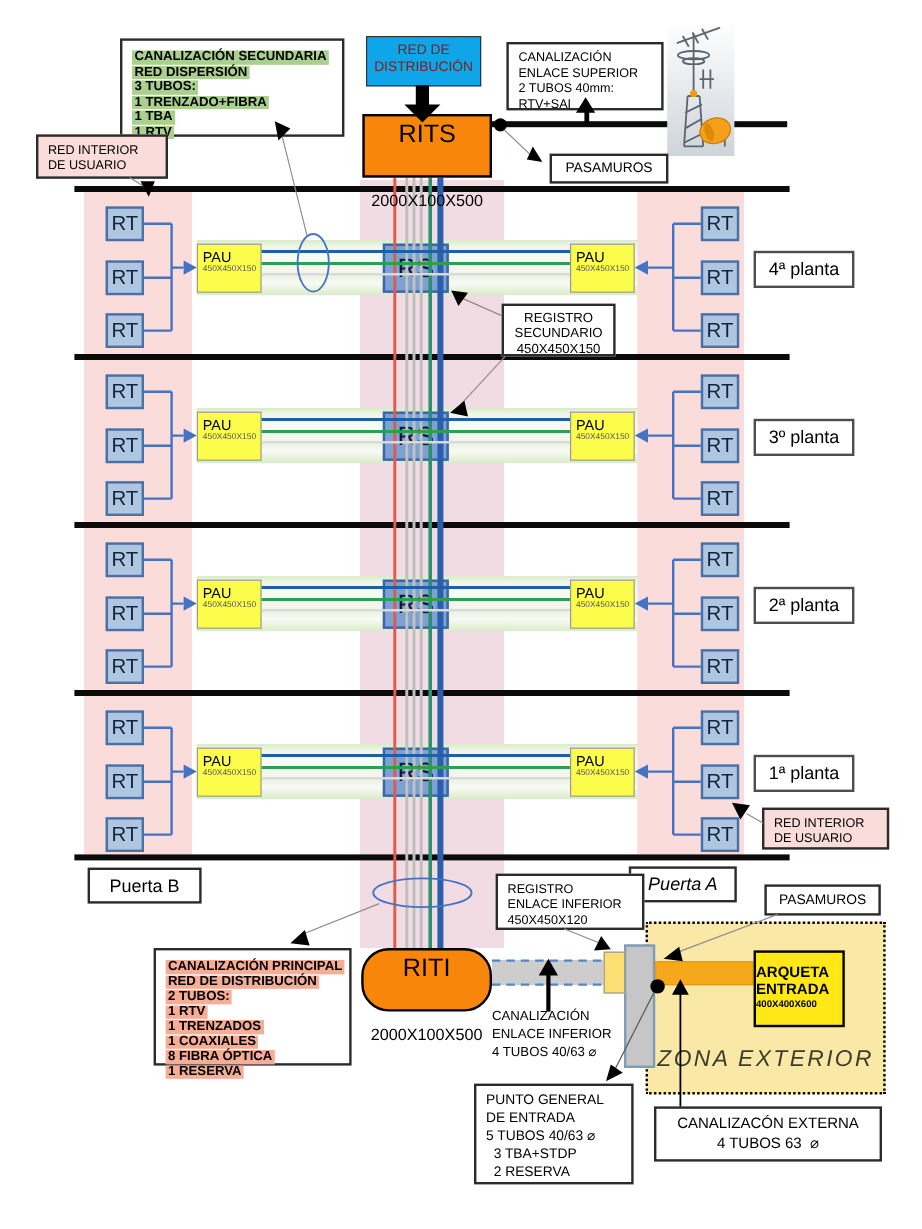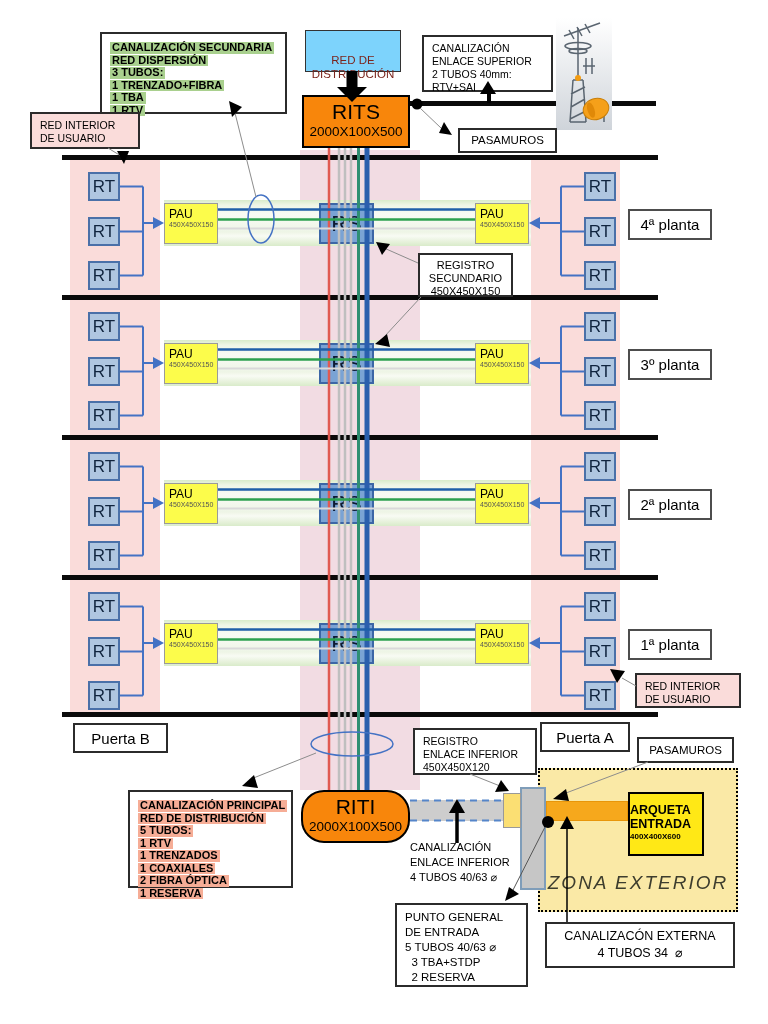--- a/index.html
+++ b/index.html
@@ -33,23 +33,23 @@
   .wbox{position:absolute;background:#fff;border:2px solid #2b2b2b;box-sizing:border-box;z-index:12;}
   .pbox{position:absolute;background:var(--band-pink);border:2px solid #2b2b2b;box-sizing:border-box;z-index:12;}
   .lines span{display:block;white-space:pre;}
   .lines.center span{text-align:center;}
   .hl span{display:table;white-space:pre;padding:0 2px;margin:1px 0;}
   .hl-green span{background:var(--callout-green);}
   .hl-salmon span{background:var(--callout-salmon);}
   .orange-box{position:absolute;background:var(--accent-orange);border:2px solid #000;
      box-sizing:border-box;z-index:10;text-align:center;}
   .ob-title{font-size:21px;line-height:24px;margin-top:3px;text-align:center;}
-  .ob-dims{font-size:13.5px;line-height:15px;}
-  .salmonbox{position:absolute;background:#7dd3fc;border:1.5px solid #333;box-sizing:border-box;
-     z-index:12;text-align:center;color:#7b241c;font-size:11.5px;line-height:14px;padding-top:22px;}
+  .ob-dims{font-size:13.5px;line-height:15px;margin-top:36px;}
+  .salmonbox{position:absolute;background:#0ea5e9;border:1.5px solid #333;box-sizing:border-box;
+     z-index:12;text-align:center;color:#7b241c;font-size:11.5px;line-height:14px;padding-top:4px;}
   .nolines-label{position:absolute;z-index:12;font-size:11px;line-height:15px;}
   .zona{position:absolute;background:var(--zona-yellow);border:2.5px dotted #000;box-sizing:border-box;z-index:5;}
   .zona-label{position:absolute;z-index:8;font-size:19px;letter-spacing:2px;color:#3d3d2e;text-align:center;}
   .arqueta{position:absolute;background:var(--arqueta-yellow);border:2px solid #000;box-sizing:border-box;
      z-index:10;text-align:left;padding-top:9px;}
   .arq-t{display:block;font-weight:bold;font-size:12.5px;line-height:14px;}
   .arq-d{display:block;font-weight:bold;font-size:8px;line-height:11px;}
   .wall{position:absolute;background:#c6c6c6;border:2px solid #7f9db9;box-sizing:border-box;z-index:9;}
   .graychan{position:absolute;background:#cdcdcd;z-index:6;}
   .yellreg{position:absolute;background:#fbdf73;border:1.5px solid #999;box-sizing:border-box;z-index:10;}
@@ -269,32 +269,32 @@
 
   <div class="wbox lines center fs11c" style="left:418px;top:253px;width:95px;height:44px;">
       <span>REGISTRO</span>
       <span>SECUNDARIO</span>
       <span>450X450X150</span>
     </div>
 
   <div class="door" style="left:73px;top:723px;width:95px;height:30px;">
     <span>Puerta B</span>
   </div>
-  <div class="door" style="left:540px;top:722px;width:90px;height:30px;">
+  <div class="door" style="left:524px;top:722px;width:90px;height:30px;font-style:italic;">
     <span>Puerta A</span>
   </div>
 
   <div class="wbox hl hl-salmon fs10b" style="left:128px;top:790px;width:165px;height:98px;">
       <span>CANALIZACIÓN PRINCIPAL</span>
       <span>RED DE DISTRIBUCIÓN</span>
-      <span>5 TUBOS:</span>
+      <span>2 TUBOS:</span>
       <span>1 RTV</span>
       <span>1 TRENZADOS</span>
       <span>1 COAXIALES</span>
-      <span>2 FIBRA ÓPTICA</span>
+      <span>8 FIBRA ÓPTICA</span>
       <span>1 RESERVA</span>
     </div>
 
   <div class="orange-box" style="left:301px;top:790px;width:109px;height:53px;border-radius:23px;">
     <div class="ob-title">RITI</div>
     <div class="ob-dims">2000X100X500</div>
   </div>
 
   <div class="wbox lines fs105" style="left:413px;top:728px;width:124px;height:47px;">
       <span>REGISTRO</span>
@@ -329,21 +329,21 @@
   <div class="wbox lines fs115" style="left:395px;top:903px;width:133px;height:84px;">
       <span>PUNTO GENERAL</span>
       <span>DE ENTRADA</span>
       <span>5 TUBOS 40/63 ⌀</span>
       <span>  3 TBA+STDP</span>
       <span>  2 RESERVA</span>
     </div>
 
   <div class="wbox lines center fs125c" style="left:545px;top:922px;width:190px;height:46px;">
       <span>CANALIZACÓN EXTERNA</span>
-      <span>4 TUBOS 34  ⌀</span>
+      <span>4 TUBOS 63  ⌀</span>
     </div>
 
   <div class="pbox lines fs105" style="left:635px;top:673px;width:106px;height:35px;">
       <span>RED INTERIOR</span>
       <span>DE USUARIO</span>
     </div>
 
   <svg id="leaders" class="overlay">
 
     <rect x="346.5" y="71" width="11" height="17" fill="#000"></rect>

